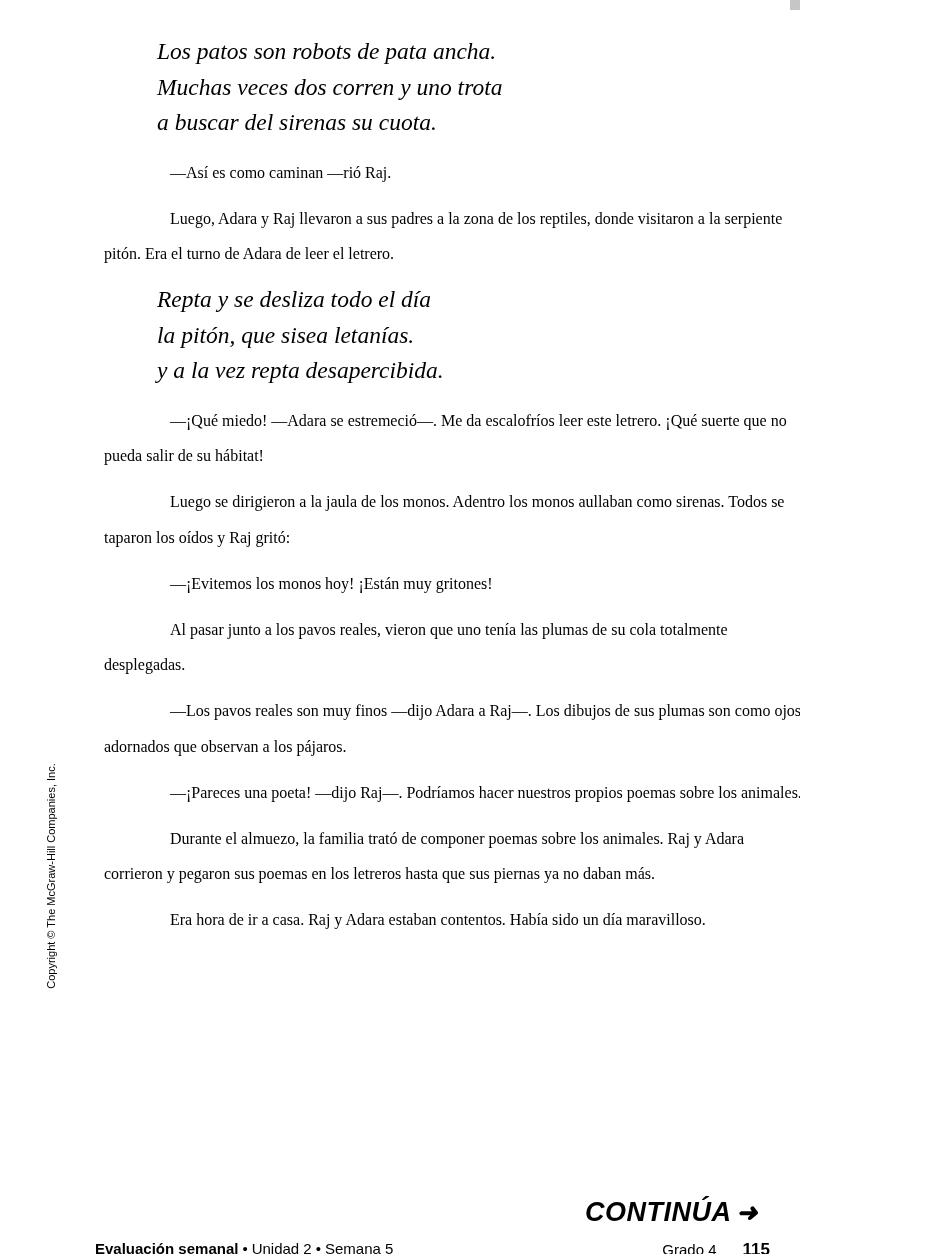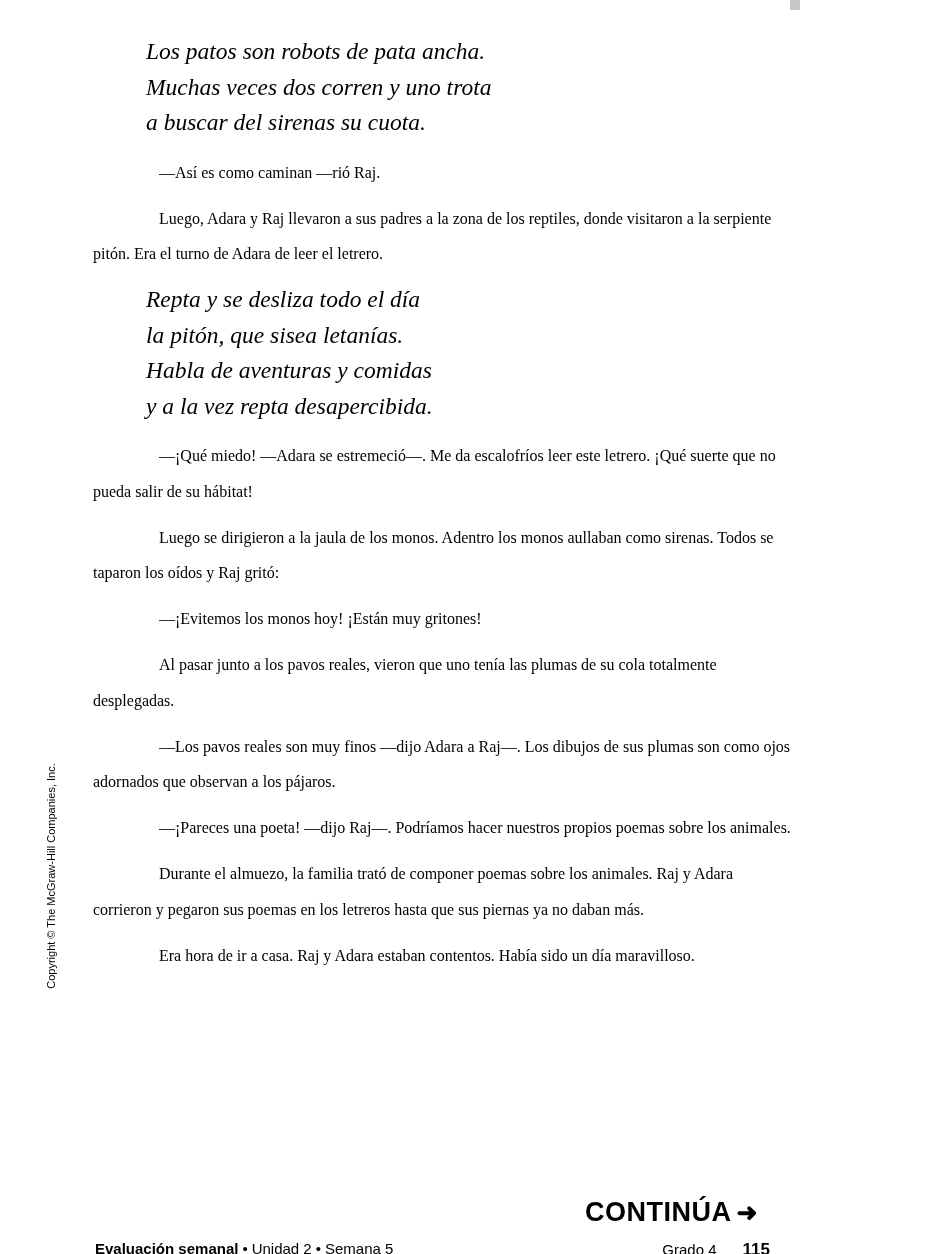--- a/index.html
+++ b/index.html
@@ -73,21 +73,21 @@
     font-family: "Liberation Sans", sans-serif;
     font-size: 11px;
     color: #000000;
     white-space: nowrap;
     text-align: center;
   }
 
   
   .content {
     position: absolute;
-    left: 93px;
+    left: 104px;
     top: 34px;
     width: 700px;
   }
   .para {
     font-size: 16px;
     line-height: 35.5px;
     text-indent: 66px;
     margin: 0 0 10.5px 0;
     text-align: left;
   }
@@ -105,20 +105,21 @@
   .continua {
     position: absolute;
     right: 42px;
     top: 1197px;
     font-family: "Liberation Sans", sans-serif;
     font-weight: bold;
     font-size: 27px;
     letter-spacing: 0.5px;
     color: #000000;
     white-space: nowrap;
+    font-style: italic;
   }
   .continua .arrow {
     font-size: 25px;
     margin-left: 5px;
   }
 
   
   .footer {
     position: absolute;
     left: 95px;
@@ -164,21 +165,20 @@
       <div class="poem">
         <div class="poem-line">Los patos son robots de pata ancha.</div>
         <div class="poem-line">Muchas veces dos corren y uno trota</div>
         <div class="poem-line">a buscar del sirenas su cuota.</div>
       </div>
       <p class="para">—Así es como caminan —rió Raj.</p>
       <p class="para">Luego, Adara y Raj llevaron a sus padres a la zona de los reptiles, donde visitaron a la serpiente pitón. Era el turno de Adara de leer el letrero.</p>
       <div class="poem">
         <div class="poem-line">Repta y se desliza todo el día</div>
         <div class="poem-line">la pitón, que sisea letanías.</div>
-        <div class="poem-line">Habla de aventuras y comidas</div>
         <div class="poem-line">y a la vez repta desapercibida.</div>
       </div>
       <p class="para">—¡Qué miedo! —Adara se estremeció—. Me da escalofríos leer este letrero. ¡Qué suerte que no pueda salir de su hábitat!</p>
       <p class="para">Luego se dirigieron a la jaula de los monos. Adentro los monos aullaban como sirenas. Todos se taparon los oídos y Raj gritó:</p>
       <p class="para">—¡Evitemos los monos hoy! ¡Están muy gritones!</p>
       <p class="para">Al pasar junto a los pavos reales, vieron que uno tenía las plumas de su cola totalmente desplegadas.</p>
       <p class="para">—Los pavos reales son muy finos —dijo Adara a Raj—. Los dibujos de sus plumas son como ojos adornados que observan a los pájaros.</p>
       <p class="para">—¡Pareces una poeta! —dijo Raj—. Podríamos hacer nuestros propios poemas sobre los animales.</p>
       <p class="para">Durante el almuezo, la familia trató de componer poemas sobre los animales. Raj y Adara corrieron y pegaron sus poemas en los letreros hasta que sus piernas ya no daban más.</p>
       <p class="para">Era hora de ir a casa. Raj y Adara estaban contentos. Había sido un día maravilloso.</p>

